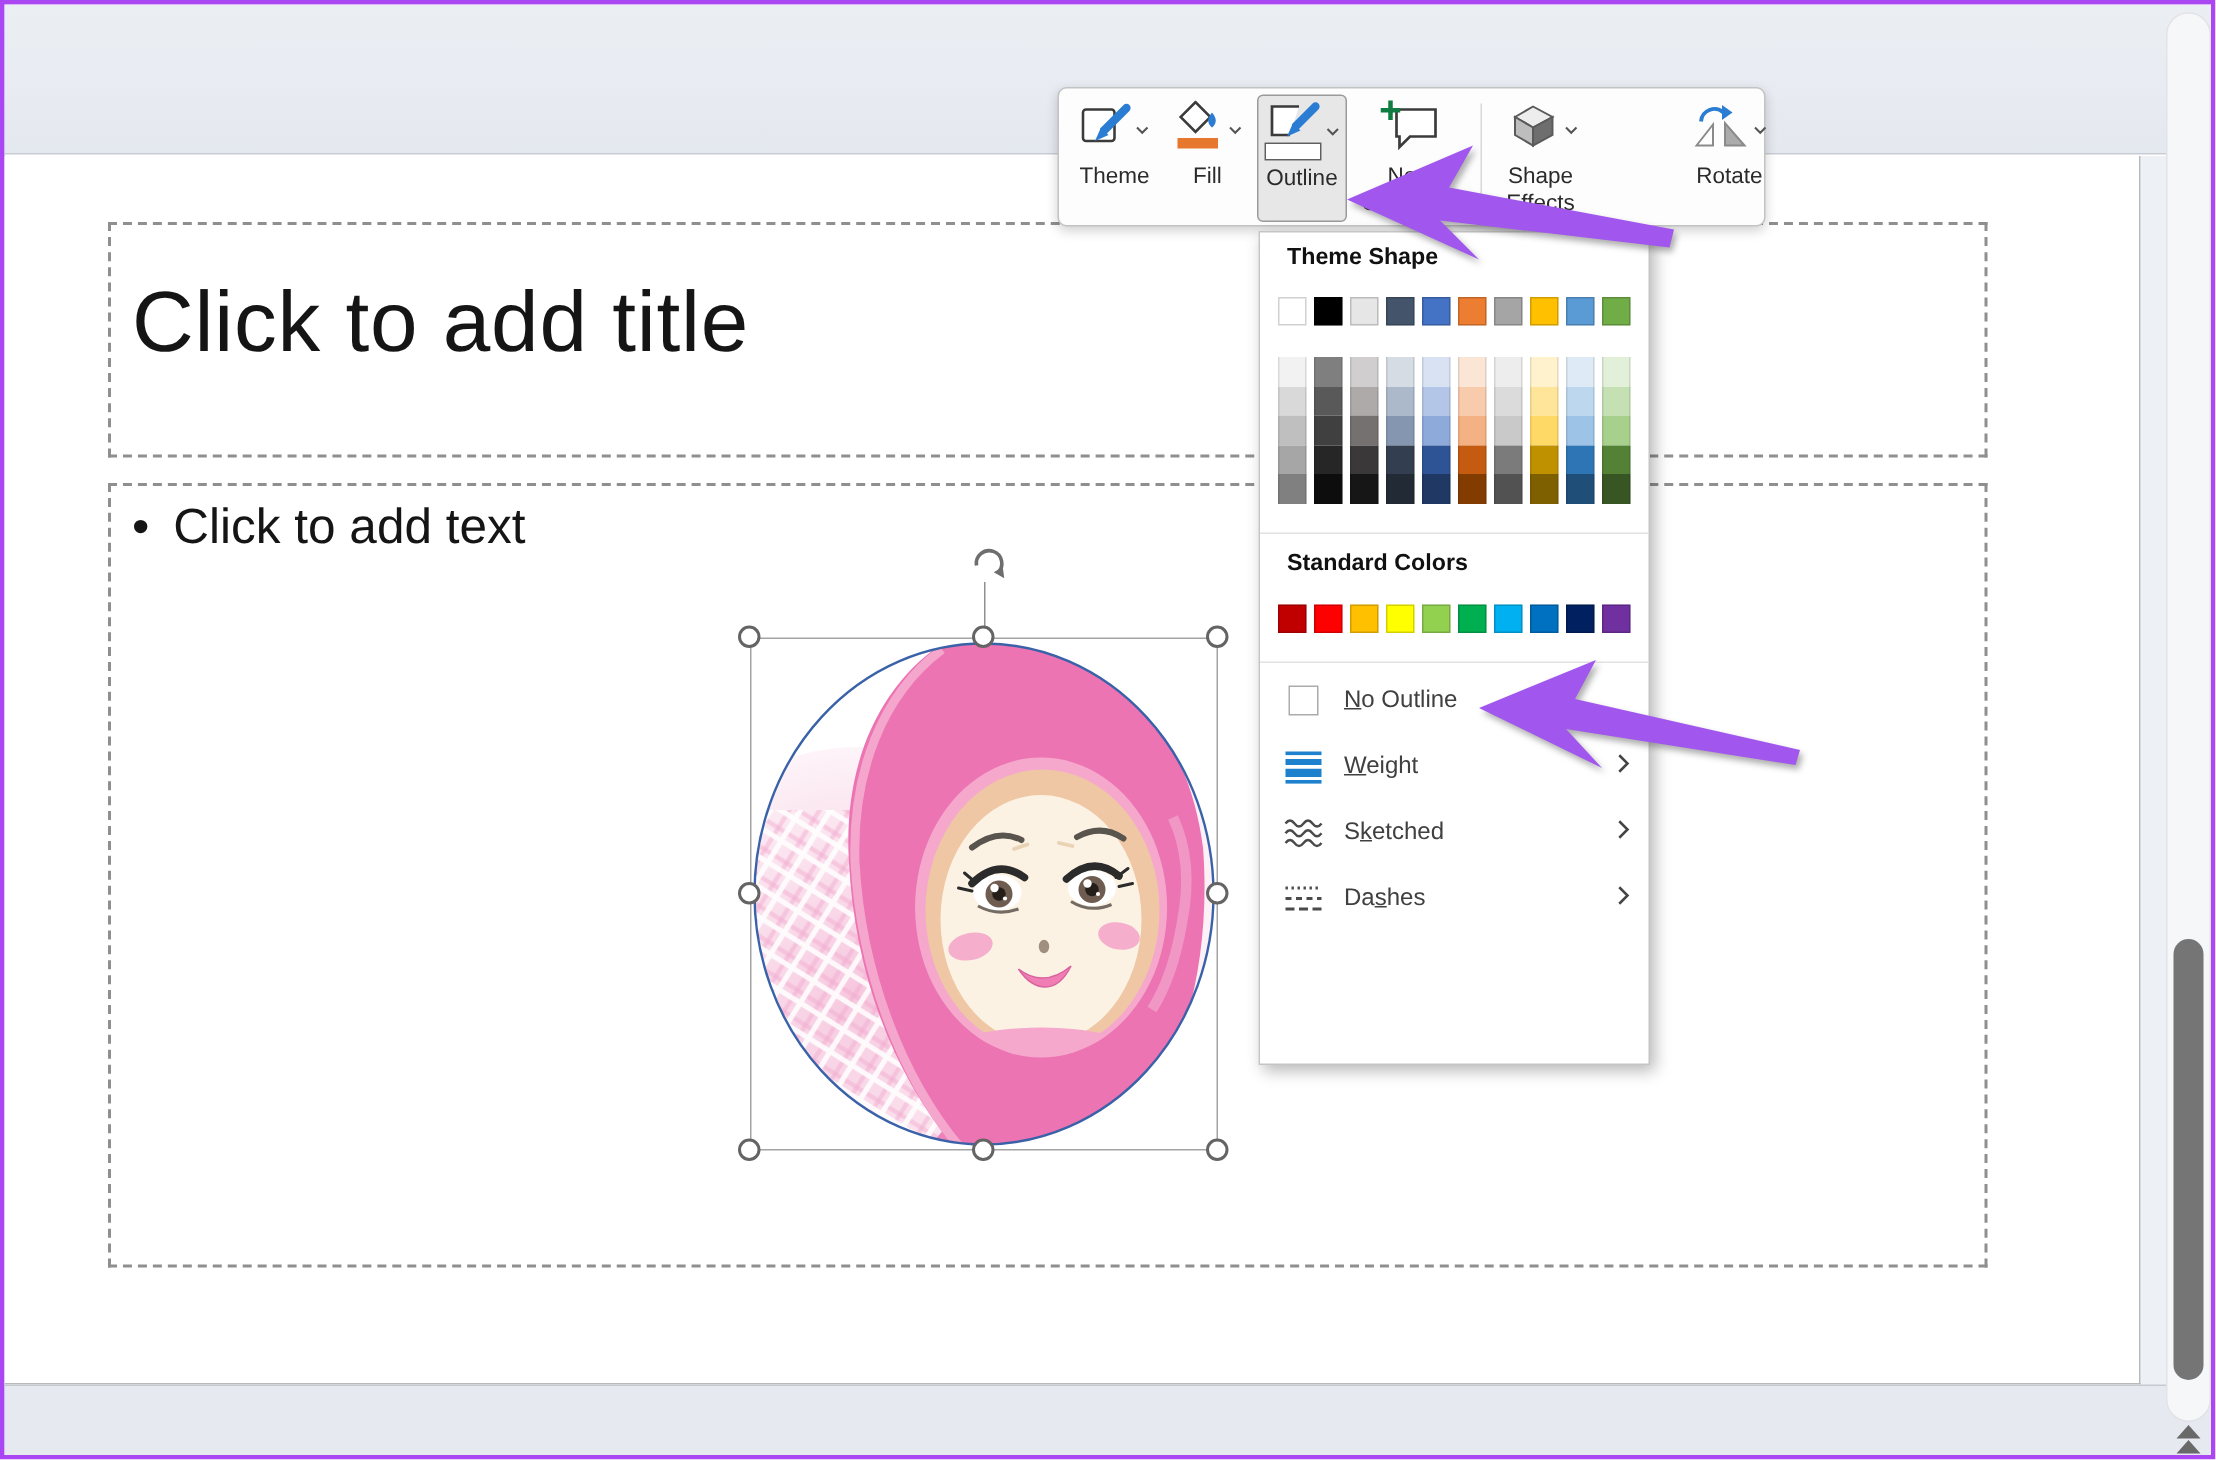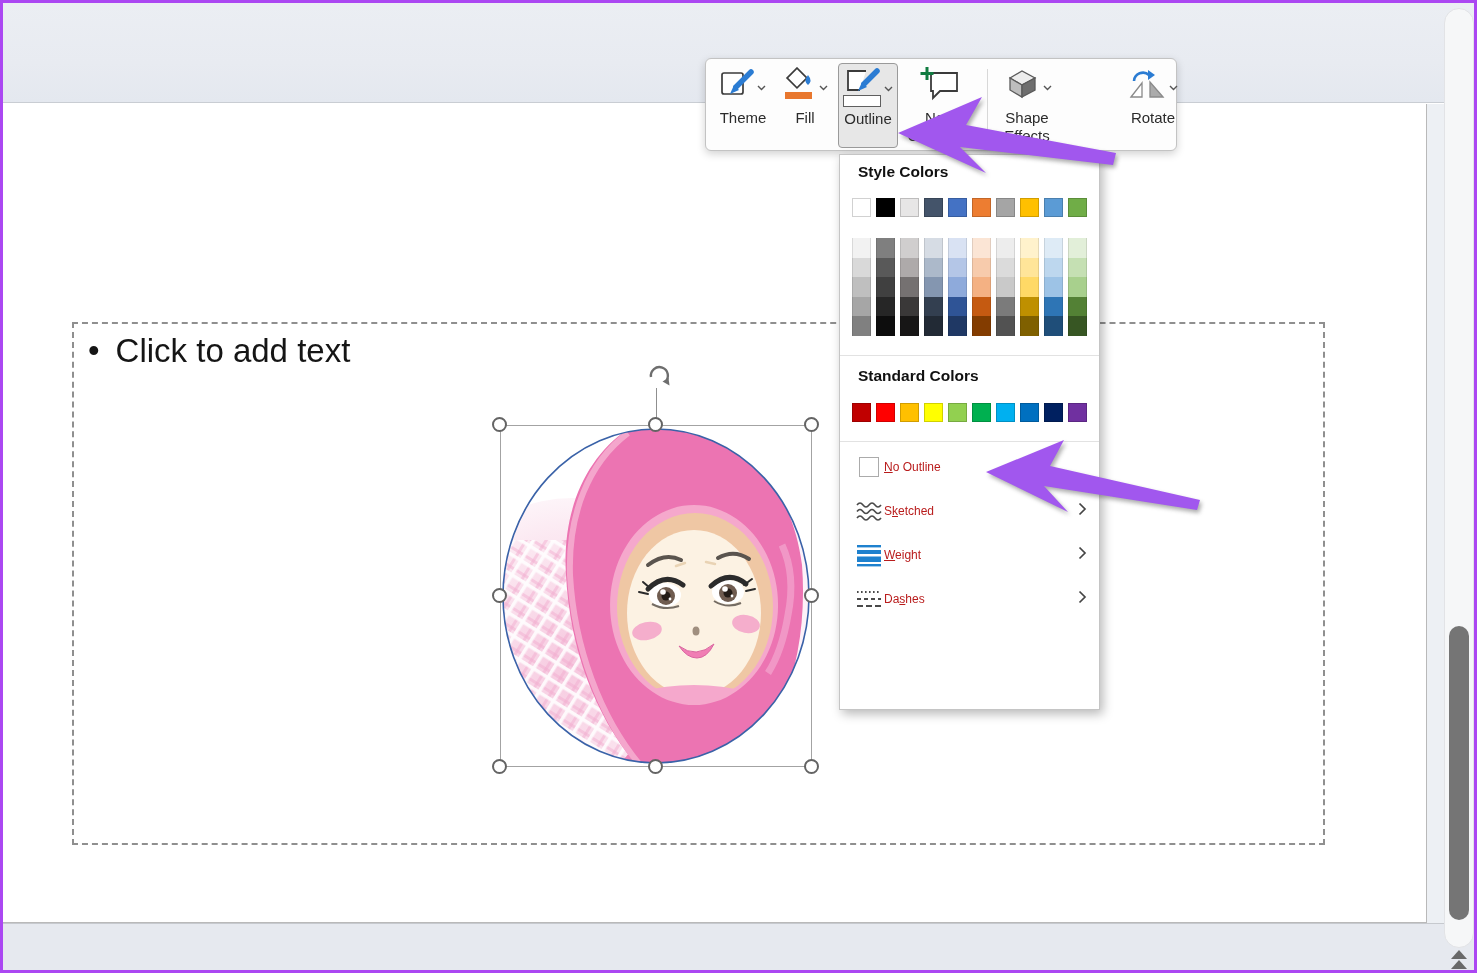--- a/index.html
+++ b/index.html
@@ -56,21 +56,21 @@
     background:#fff; border:1px solid #C5C5C5; box-shadow:3px 4px 10px rgba(0,0,0,.28); z-index:11; }
   .dd-label { position:absolute; left:18px; font-size:15.5px; font-weight:bold; color:#111; }
   .dd-row { position:absolute; left:12px; display:flex; gap:5px; }
   .sw { width:19px; height:19px; border:1px solid rgba(0,0,0,.18); }
   .vcol { display:flex; flex-direction:column; }
   .vsw { width:19px; height:19.5px; border-left:1px solid rgba(0,0,0,.10); border-right:1px solid rgba(0,0,0,.10); }
   .dd-divider { position:absolute; left:0; width:100%; height:1px; background:#E2E2E2; }
   .dd-menu { position:absolute; left:0; top:290px; width:100%; }
   .menu-item { height:44px; display:flex; align-items:center; position:relative; }
   .mi-icon { position:absolute; left:16px; width:26px; height:26px; display:flex; align-items:center; justify-content:center; }
-  .mi-label { position:absolute; left:44px; font-size:12px; color:#b91c1c; }
+  .mi-label { position:absolute; left:56px; font-size:16px; color:#404040; }
   .mi-sub { position:absolute; right:12px; }
   .no-outline-box { width:20px; height:20px; background:#fff; border:1px solid #ABABAB; }
 
   
   .annot { position:absolute; z-index:12; filter:drop-shadow(2px 3px 2px rgba(70,70,70,.45)); }
 
   
   .v-scroll-track { position:absolute; left:1441px; top:5px; width:30px; height:940px;
     background:#F6F7F8; border:1px solid #E2E3E6; border-radius:15px; z-index:5; }
   .tri-up { position:absolute; left:1448px; width:0; height:0;
@@ -88,20 +88,23 @@
 </head>
 <body>
 
 <div class="page">
 
   <div class="ribbon-band"></div>
   <div class="canvas-bg"></div>
   <div class="slide"></div>
   <div class="status-bar"></div>
 
+  <div class="ph ph-title">
+    <div class="ph-text">Click to add title</div>
+  </div>
   <div class="ph ph-body">
     <div class="ph-text"><span class="bullet">•</span><span>Click to add text</span></div>
   </div>
 
   <div class="sel-rect"></div>
   <svg class="pic-svg" viewBox="0 0 312 342">
     <defs>
       <clipPath id="cclip">
           <ellipse cx="156" cy="171" rx="153" ry="167"></ellipse>
         </clipPath>
@@ -283,21 +286,21 @@
           <svg width="9" height="6" viewBox="0 0 9 6">
               <polyline points="1,1 4.5,4.5 8,1" fill="none" stroke="#555" stroke-width="1.4"></polyline>
             </svg>
         </span>
       </div>
       <div class="tb-label">Rotate</div>
     </div>
   </div>
 
   <div class="dropdown">
-    <div class="dd-label" style="top:8px">Style Colors</div>
+    <div class="dd-label" style="top:8px">Theme Shape</div>
     <div class="dd-row" style="top:43px" id="theme-row">
         <div class="sw" style="background: rgb(255, 255, 255);"></div>
         <div class="sw" style="background: rgb(0, 0, 0);"></div>
         <div class="sw" style="background: rgb(231, 230, 230);"></div>
         <div class="sw" style="background: rgb(68, 84, 106);"></div>
         <div class="sw" style="background: rgb(68, 114, 196);"></div>
         <div class="sw" style="background: rgb(237, 125, 49);"></div>
         <div class="sw" style="background: rgb(165, 165, 165);"></div>
         <div class="sw" style="background: rgb(255, 192, 0);"></div>
         <div class="sw" style="background: rgb(91, 155, 213);"></div>
@@ -392,41 +395,41 @@
     <div class="dd-divider" style="top:286px"></div>
     <div class="dd-menu" id="menu-list">
         <div class="menu-item">
           <span class="mi-icon">
             <span class="no-outline-box"></span>
           </span>
           <span class="mi-label"><u>N</u>o Outline</span>
         </div>
         <div class="menu-item">
           <span class="mi-icon">
-      <svg width="26" height="22" viewBox="0 0 26 22">
-        <path d="M1,5 q3,-4 6,0 t6,0 t6,0 t6,0" fill="none" stroke="#4A4A4A" stroke-width="1.6"></path>
-        <path d="M1,11.5 q3,-4 6,0 t6,0 t6,0 t6,0" fill="none" stroke="#4A4A4A" stroke-width="1.6"></path>
-        <path d="M1,18 q3,-4 6,0 t6,0 t6,0 t6,0" fill="none" stroke="#4A4A4A" stroke-width="1.6"></path>
-      </svg>
-    </span>
-          <span class="mi-label">S<u>k</u>etched</span>
-          <span class="mi-sub"><svg width="9" height="14" viewBox="0 0 9 14">
-              <polyline points="1.5,1.5 7,7 1.5,12.5" fill="none" stroke="#454545" stroke-width="1.7"></polyline>
-            </svg></span>
-        </div>
-        <div class="menu-item">
-          <span class="mi-icon">
       <svg width="26" height="24" viewBox="0 0 26 24">
         <rect x="1" y="2" width="24" height="2.4" fill="#1E81CE"></rect>
         <rect x="1" y="7" width="24" height="4" fill="#1E81CE"></rect>
         <rect x="1" y="13.5" width="24" height="5.5" fill="#1E81CE"></rect>
         <rect x="1" y="21" width="24" height="2.4" fill="#1E81CE"></rect>
       </svg>
     </span>
           <span class="mi-label"><u>W</u>eight</span>
+          <span class="mi-sub"><svg width="9" height="14" viewBox="0 0 9 14">
+              <polyline points="1.5,1.5 7,7 1.5,12.5" fill="none" stroke="#454545" stroke-width="1.7"></polyline>
+            </svg></span>
+        </div>
+        <div class="menu-item">
+          <span class="mi-icon">
+      <svg width="26" height="22" viewBox="0 0 26 22">
+        <path d="M1,5 q3,-4 6,0 t6,0 t6,0 t6,0" fill="none" stroke="#4A4A4A" stroke-width="1.6"></path>
+        <path d="M1,11.5 q3,-4 6,0 t6,0 t6,0 t6,0" fill="none" stroke="#4A4A4A" stroke-width="1.6"></path>
+        <path d="M1,18 q3,-4 6,0 t6,0 t6,0 t6,0" fill="none" stroke="#4A4A4A" stroke-width="1.6"></path>
+      </svg>
+    </span>
+          <span class="mi-label">S<u>k</u>etched</span>
           <span class="mi-sub"><svg width="9" height="14" viewBox="0 0 9 14">
               <polyline points="1.5,1.5 7,7 1.5,12.5" fill="none" stroke="#454545" stroke-width="1.7"></polyline>
             </svg></span>
         </div>
         <div class="menu-item">
           <span class="mi-icon">
       <svg width="26" height="20" viewBox="0 0 26 20">
         <line x1="1" y1="3" x2="25" y2="3" stroke="#4A4A4A" stroke-width="2" stroke-dasharray="1.6,2.4"></line>
         <line x1="1" y1="10" x2="25" y2="10" stroke="#4A4A4A" stroke-width="2" stroke-dasharray="4,3"></line>
         <line x1="1" y1="17" x2="25" y2="17" stroke="#4A4A4A" stroke-width="2" stroke-dasharray="6,3"></line>

